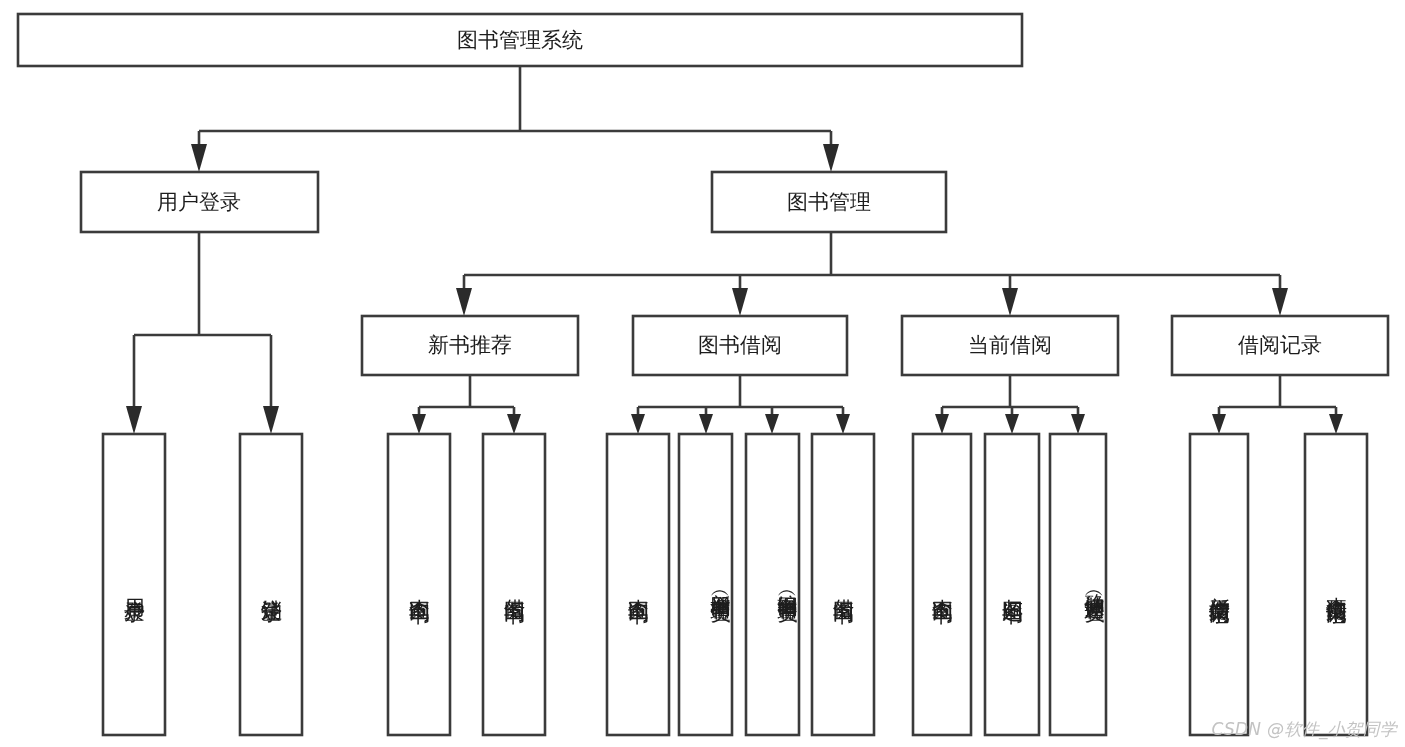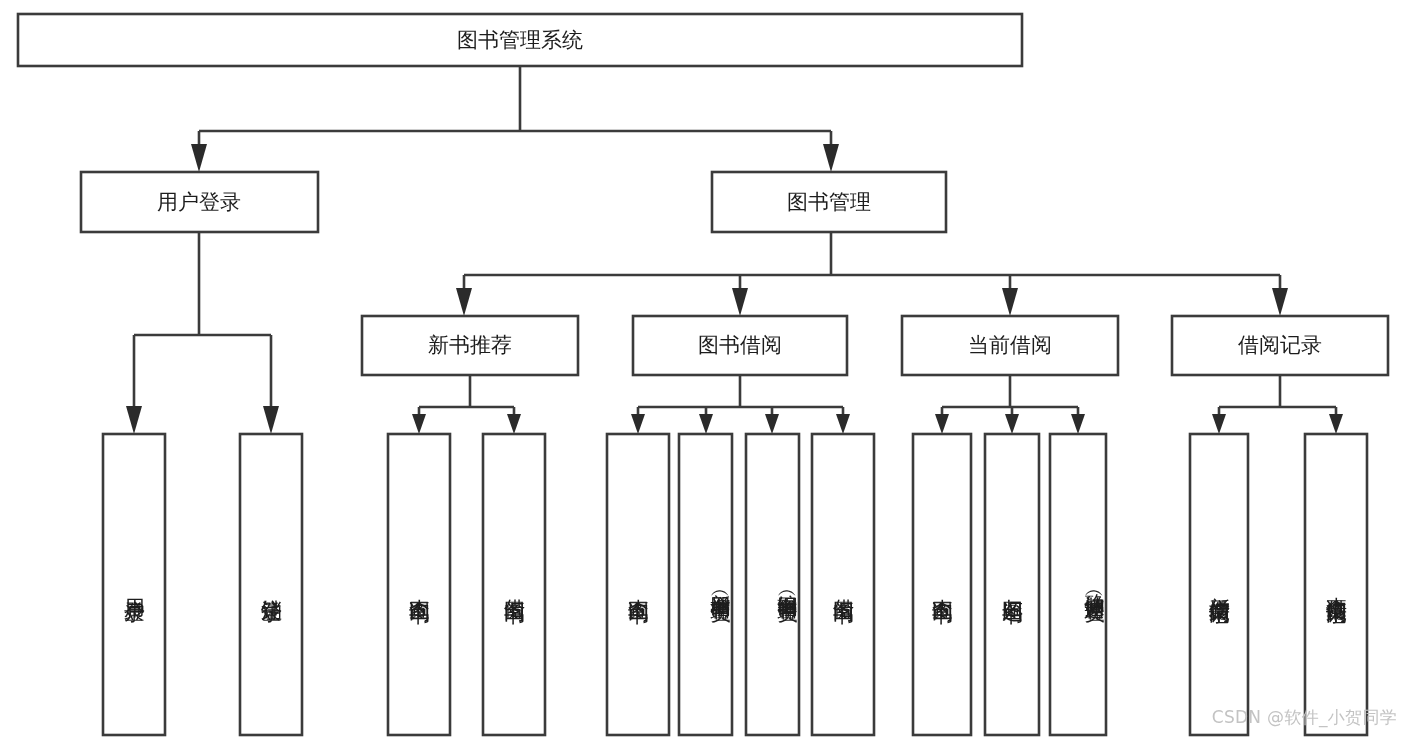--- a/index.html
+++ b/index.html
@@ -45,27 +45,28 @@
   .h-label {
     font-family: "DejaVu Sans", "Liberation Sans", sans-serif;
     font-size: 21px;
     fill: #1d1d1d;
     text-anchor: middle;
     dominant-baseline: middle;
   }
   .watermark {
     position: absolute;
     right: 8px;
-    bottom: 18px;
+    bottom: 6px;
     font-family: "DejaVu Sans", "Liberation Sans", sans-serif;
     font-size: 17px;
     color: #c3c3c3;
     white-space: nowrap;
     letter-spacing: 0.3px;
     pointer-events: none;
+    font-style: italic;
   }
   .vlabel {
     position: absolute;
     display: flex;
     align-items: center;
     justify-content: center;
     font-family: "DejaVu Sans", "Liberation Sans", sans-serif;
     font-size: 21px;
     color: #1d1d1d;
     writing-mode: vertical-rl;

